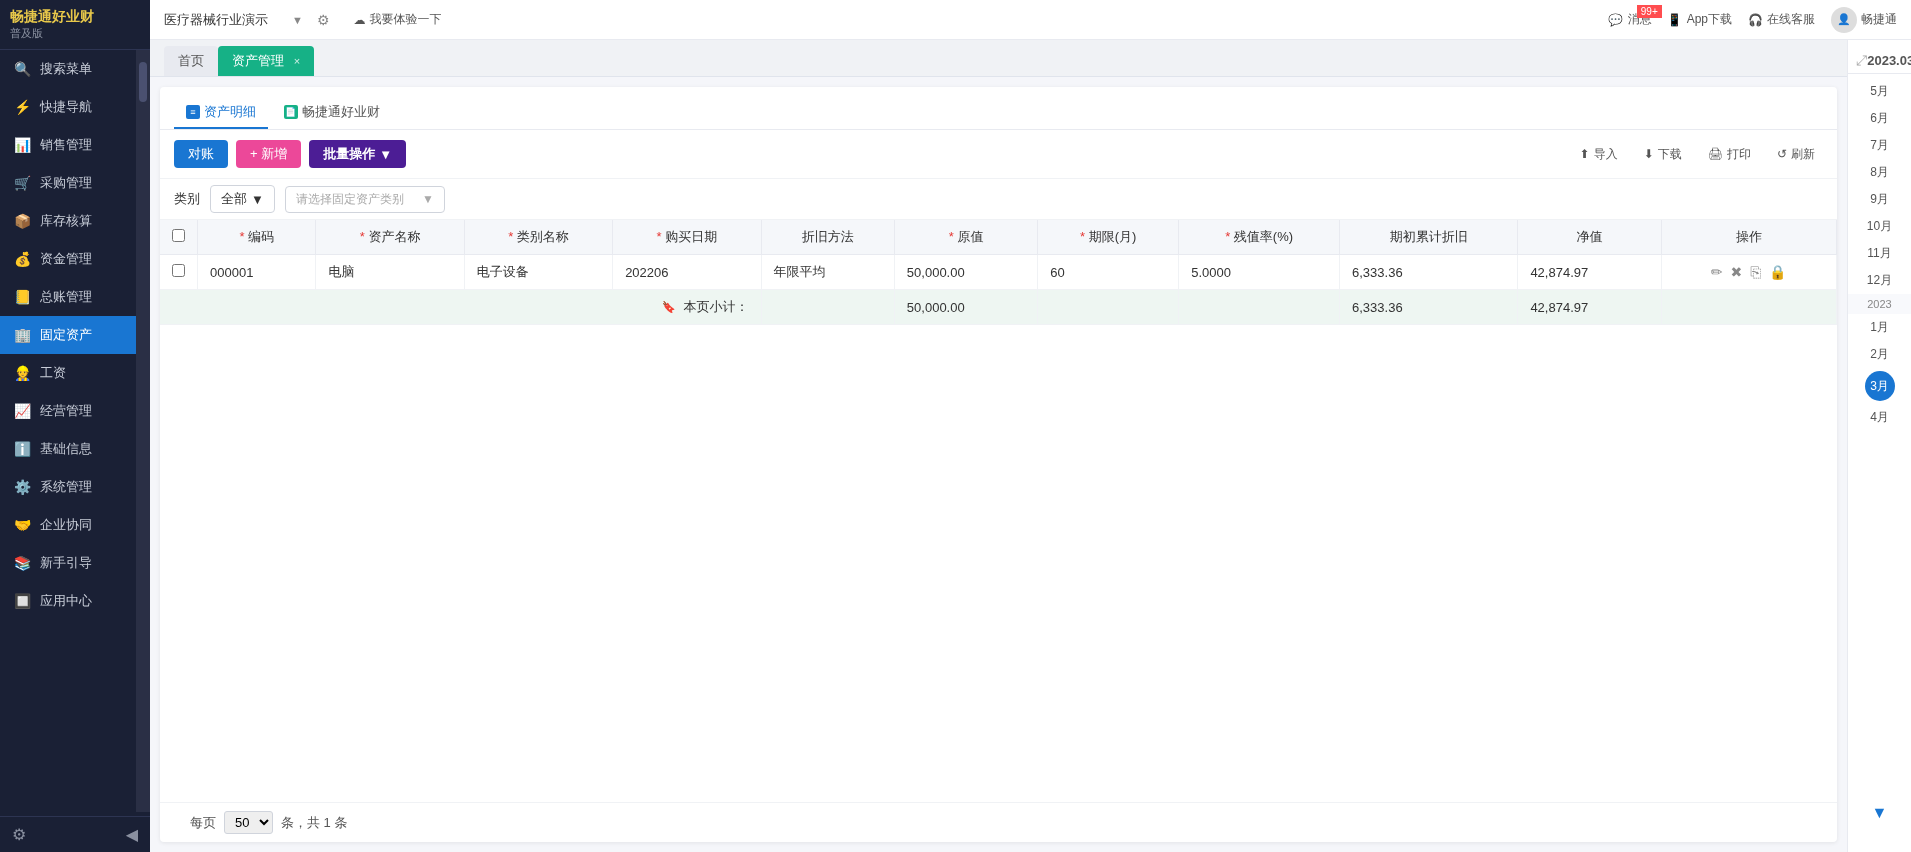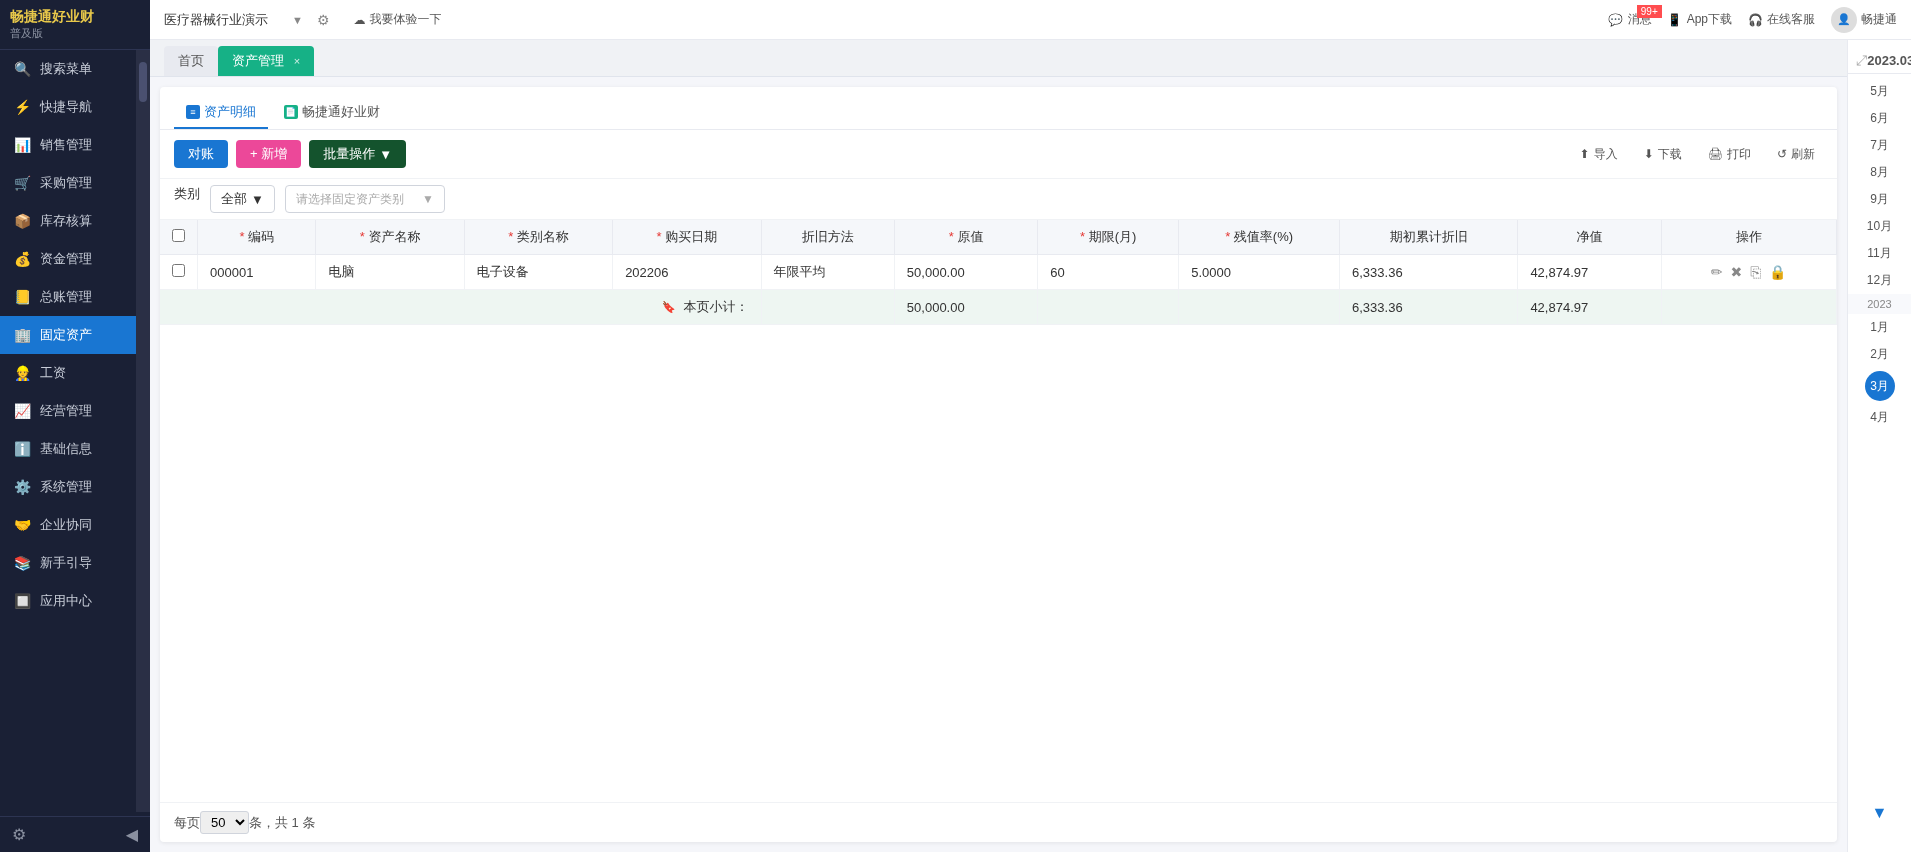--- a/index.html
+++ b/index.html
@@ -228,43 +228,45 @@
       font-size: 13px;
       cursor: pointer;
       border: none;
       display: flex;
       align-items: center;
       gap: 4px;
     }
     .btn-primary { background: #1976d2; color: white; }
     .btn-green { background: #ec4899; color: white; }
     .btn-batch {
-      background: #14532d;
+      background: #4c1d95;
       color: white;
       position: relative;
+      font-weight: bold;
     }
     .toolbar-right {
       margin-left: auto;
       display: flex;
       align-items: center;
       gap: 10px;
     }
     .toolbar-right-btn {
       display: flex;
       align-items: center;
       gap: 4px;
       font-size: 12px;
       color: #555;
       cursor: pointer;
       padding: 4px 8px;
     }
 
     
     .filter-bar {
       display: flex;
+      align-items: center;
       padding: 6px 14px;
       gap: 10px;
       border-bottom: 1px solid #f0f2f5;
     }
     .filter-label { font-size: 13px; color: #333; }
     .filter-select {
       display: flex;
       align-items: center;
       gap: 4px;
       padding: 4px 10px;
@@ -334,23 +336,24 @@
     }
     .action-icon {
       cursor: pointer;
       color: #888;
       font-size: 14px;
     }
     .checkbox-cell { width: 36px; text-align: center; }
 
     
     .pagination {
-      padding: 8px 14px;
-      display: flex;
-      align-items: center;
+      padding: 8px 30px;
+      display: flex;
+      align-items: center;
+      gap: 8px;
       border-top: 1px solid #f0f2f5;
       font-size: 13px;
       color: #555;
     }
     .page-size-select {
       border: 1px solid #d0d4dc;
       border-radius: 3px;
       padding: 2px 6px;
       font-size: 13px;
     }

